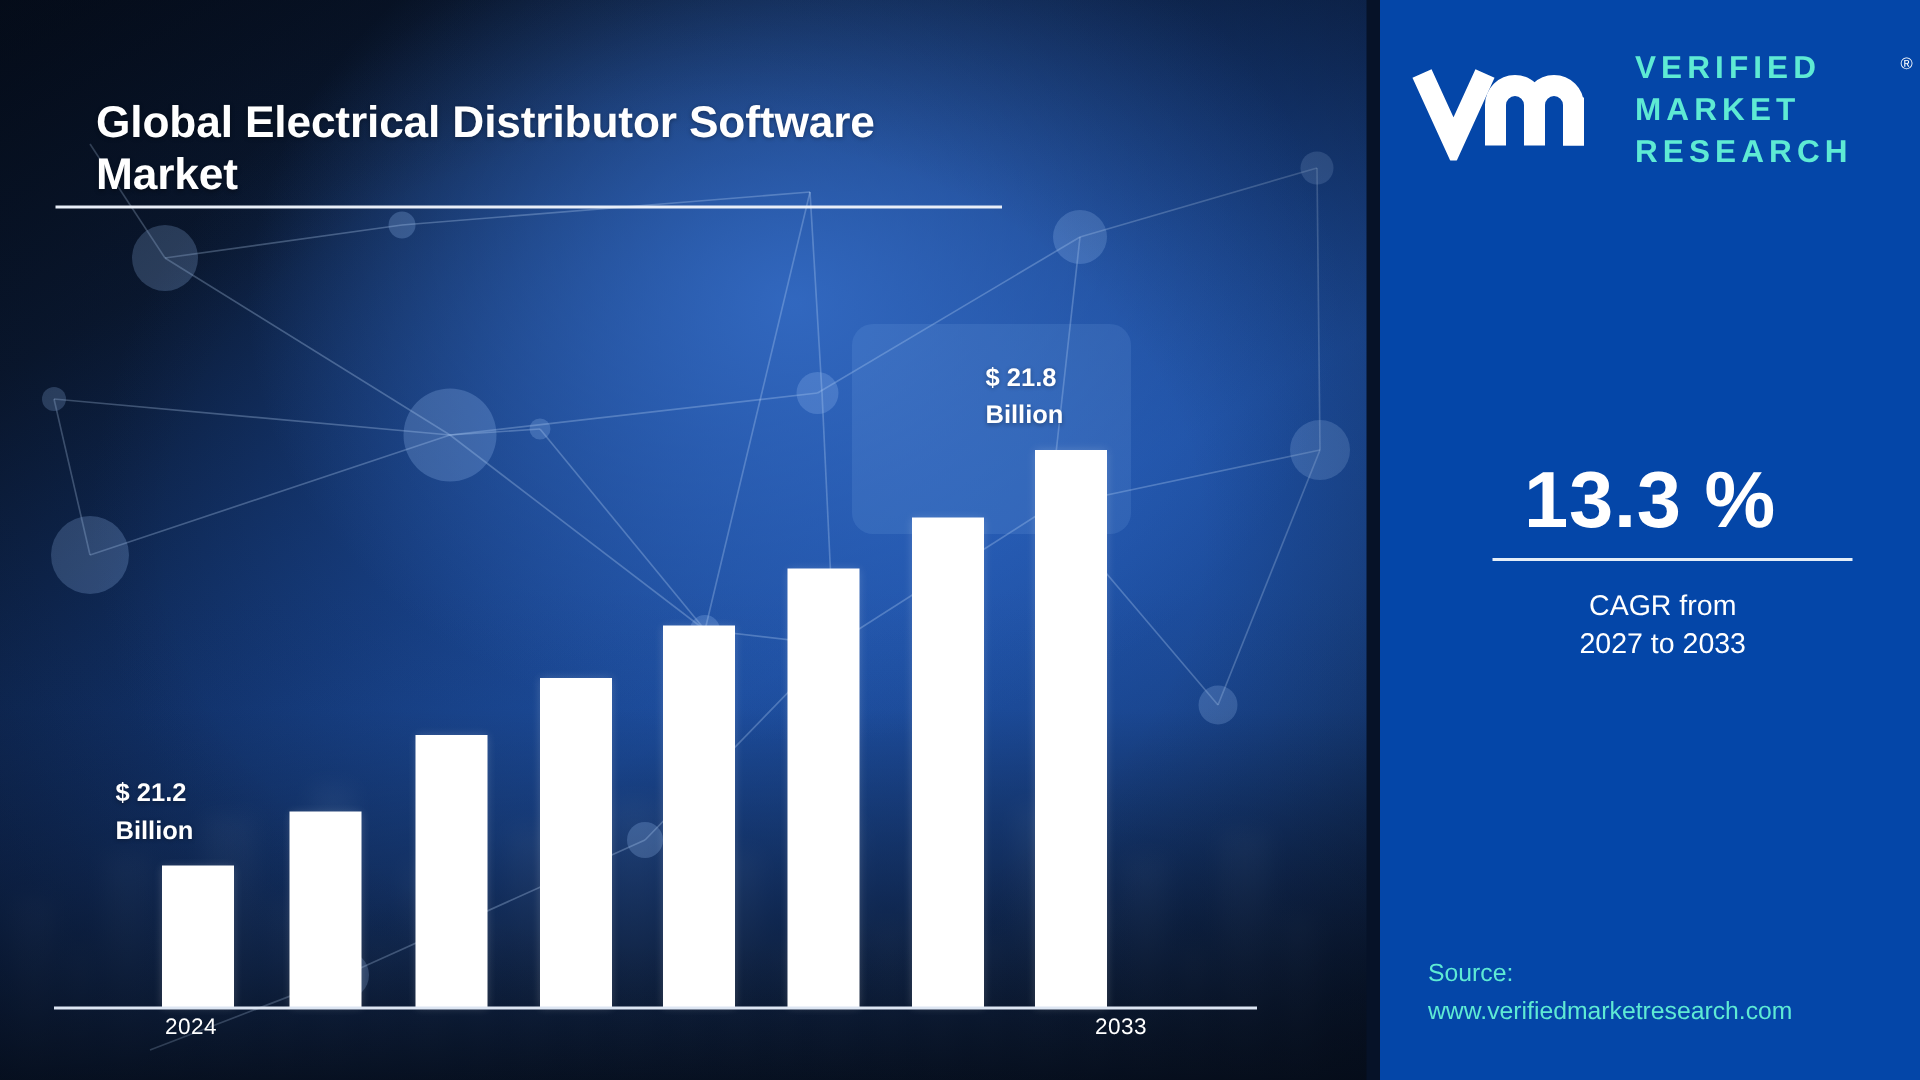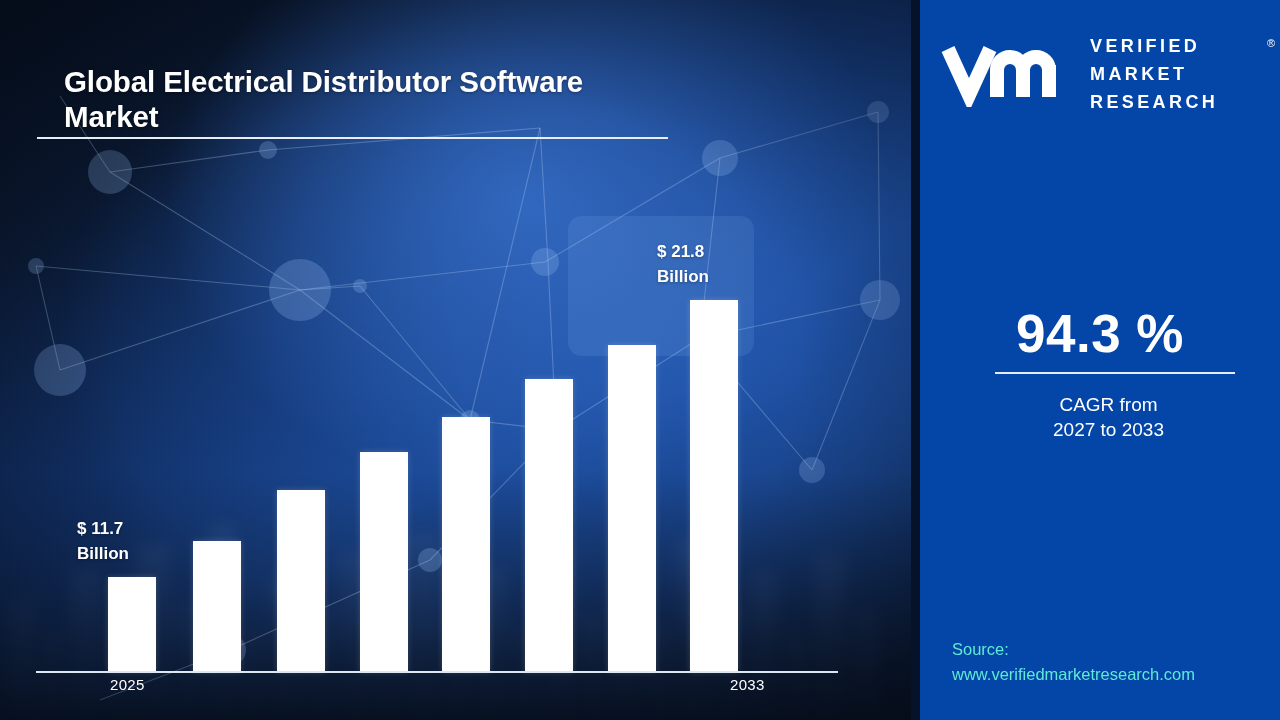--- a/index.html
+++ b/index.html
@@ -155,22 +155,22 @@
     left: 18px; top: 27px;
     width: 340px; height: 95px;
   }
   #logo-mark {
     position: absolute;
     left: 0; top: 8px;
   }
   #logo-words {
     position: absolute;
     left: 152px; top: 5px;
-    color: #ffffff;
-    font-size: 18px;
+    color: #5eead4;
+    font-size: 21px;
     font-weight: bold;
     letter-spacing: 3.4px;
     line-height: 28px;
     white-space: pre-line;
   }
   #logo-reg {
     position: absolute;
     left: 329px; top: 10px;
     color: #ffffff;
     font-size: 11px;
@@ -316,24 +316,24 @@
       <div class="bar" style="left:193px; top:541px; width:48px; height:131px;"></div>
       <div class="bar" style="left:277px; top:490px; width:48px; height:182px;"></div>
       <div class="bar" style="left:360px; top:452px; width:48px; height:220px;"></div>
       <div class="bar" style="left:442px; top:417px; width:48px; height:255px;"></div>
       <div class="bar" style="left:525px; top:379px; width:48px; height:293px;"></div>
       <div class="bar" style="left:608px; top:345px; width:48px; height:327px;"></div>
       <div class="bar" style="left:690px; top:300px; width:48px; height:372px;"></div>
 
       <div id="axis-line"></div>
 
-      <div class="axis-tick-label" style="left:110px;">2025</div>
+      <div class="axis-tick-label" style="left:110px;">2024</div>
       <div class="axis-tick-label" style="left:692px;margin-left:38px;">2033</div>
 
-      <div class="value-label" style="left:77px; top:516px; width:120px;">$ 11.7
+      <div class="value-label" style="left:77px; top:516px; width:120px;">$ 21.2
 Billion</div>
       <div class="value-label" style="left:657px; top:239px; width:120px;">$ 21.8
 Billion</div>
     </div>
   </div>
 
   <div id="panel-divider"></div>
 
   <div id="right-panel">
 
@@ -348,21 +348,21 @@
 
         </g>
         <rect x="104" y="30" width="14" height="32" fill="#ffffff"></rect>
       </svg>
       <div id="logo-words">VERIFIED
 MARKET
 RESEARCH</div>
       <div id="logo-reg">®</div>
     </div>
 
-    <div id="cagr-value">94.3 %</div>
+    <div id="cagr-value">13.3 %</div>
     <div id="cagr-rule"></div>
     <div id="cagr-caption">CAGR from
 2027 to 2033</div>
 
     <div id="source-block">Source:
 www.verifiedmarketresearch.com</div>
   </div>
 
 </div>
 

